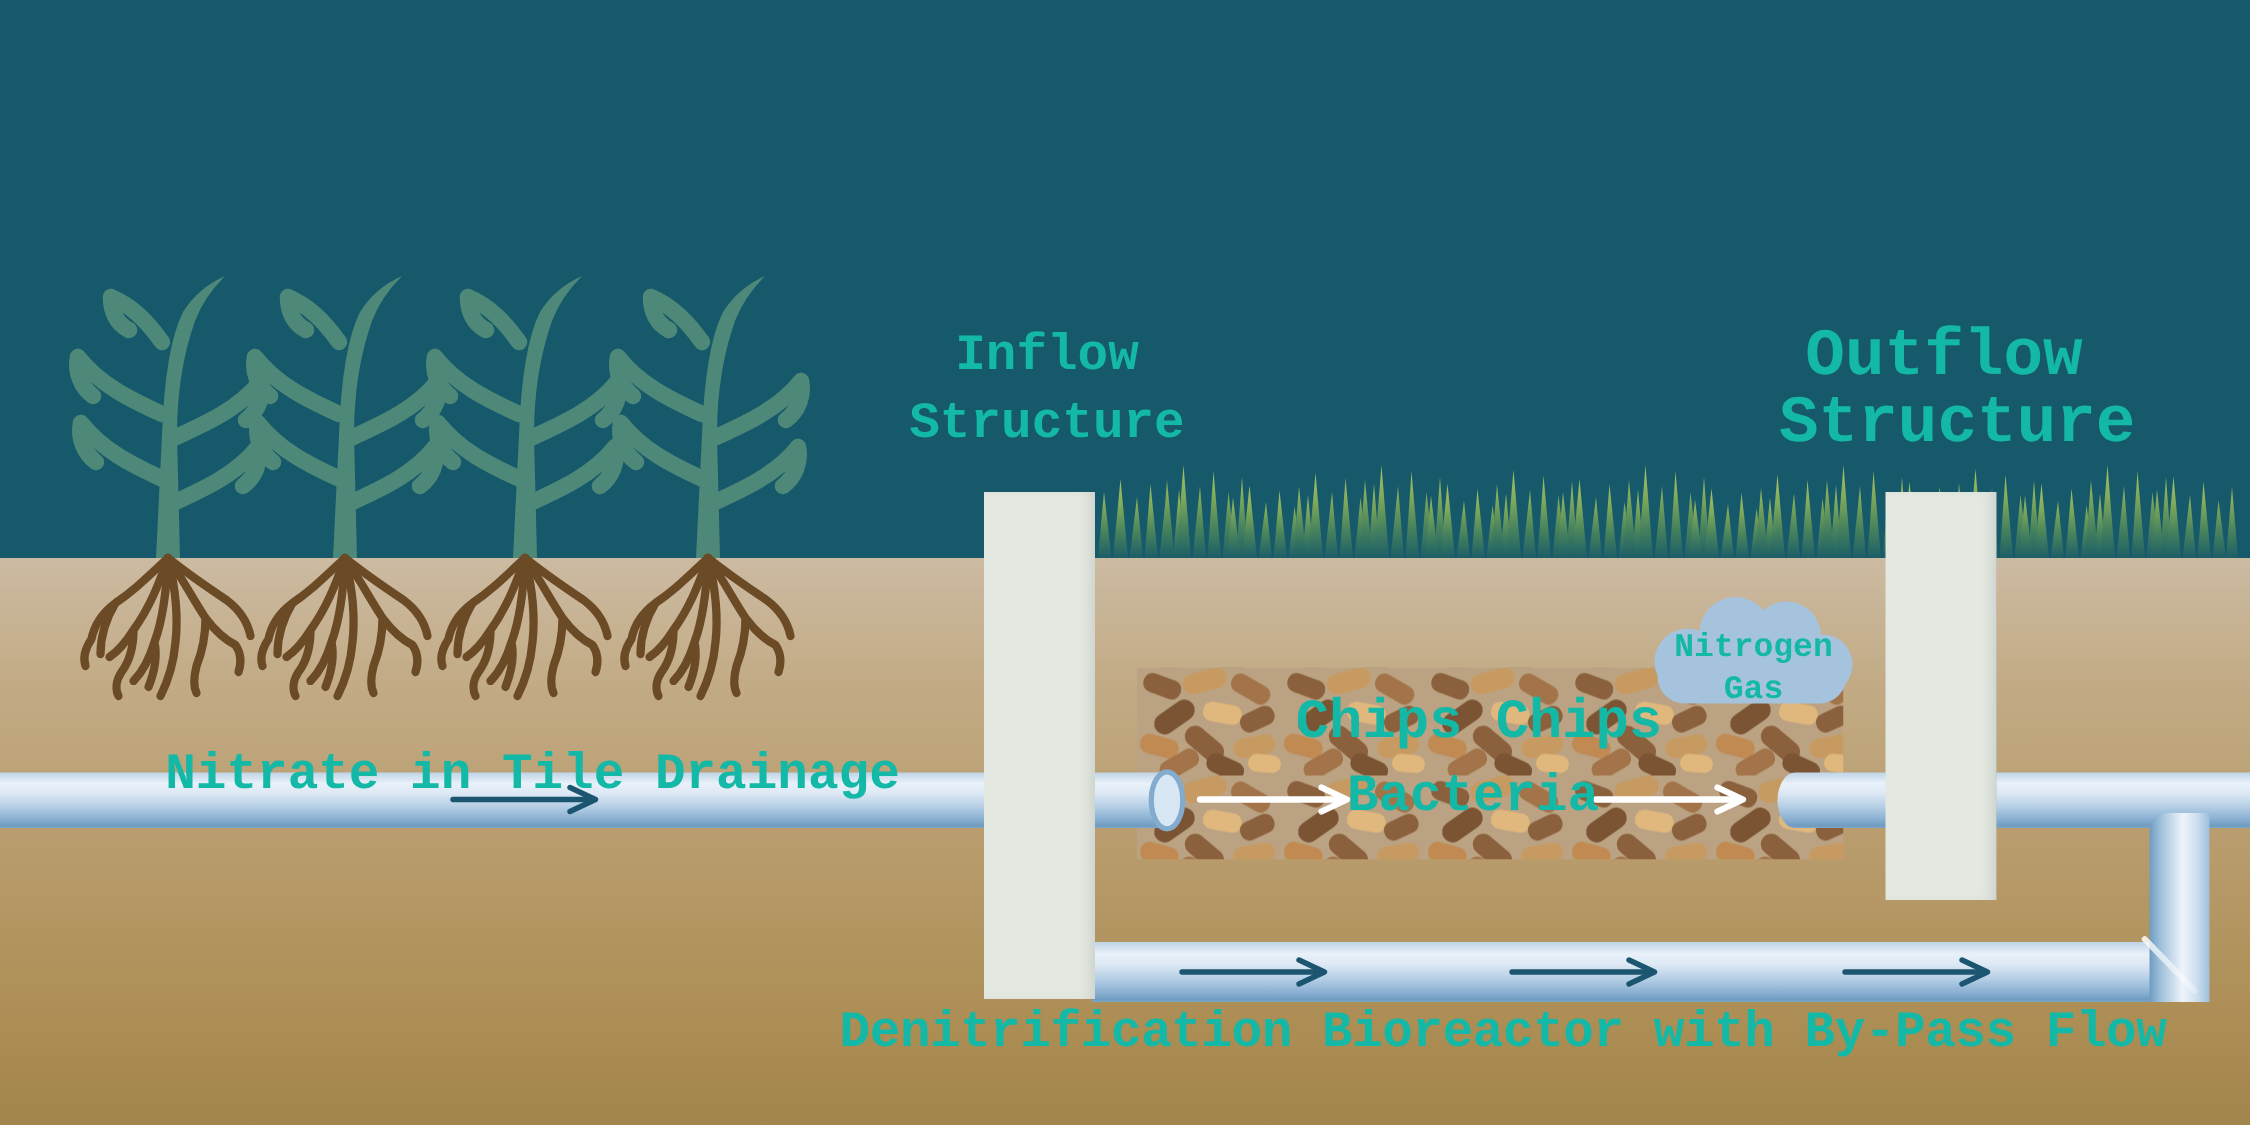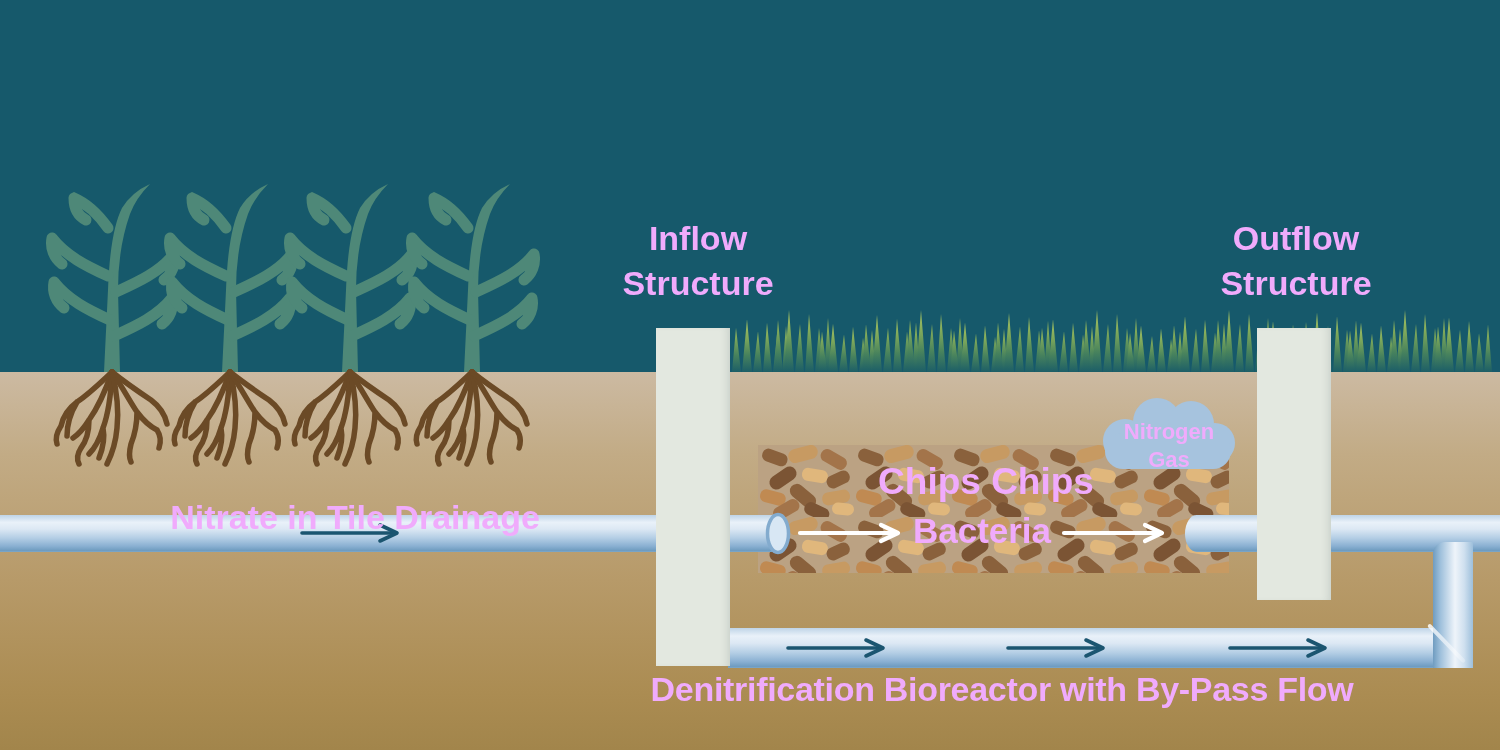--- a/index.html
+++ b/index.html
@@ -20,23 +20,23 @@
   .pipe-right{left:1185px;top:515px;width:315px;height:37px;border-radius:12px 0 0 12px / 19px 0 0 19px;}
   .pipe-bypass{left:728px;top:628px;width:716px;height:40px;}
   .pipe-vert{left:1433px;top:542px;width:40px;height:126px;border-radius:12px 0 0 0;}
   .elbow-shine{left:1427px;top:626px;width:4px;height:52px;background:linear-gradient(180deg,rgba(255,255,255,.85),rgba(255,255,255,.25));
     transform:rotate(-44deg);transform-origin:top left;border-radius:2px;}
   
   .structure{background:#e3e8e0;box-shadow:inset -7px 0 10px -6px rgba(40,60,60,.18);}
   .structure-in{left:656px;top:328px;width:74px;height:338px;}
   .structure-out{left:1257px;top:328px;width:74px;height:272px;}
   
-  .lbl{color:#f0abfc;font-weight:bold;text-align:center;}
+  .lbl{color:#14b8a6;font-weight:bold;text-align:center;font-family:Liberation Mono, monospace;}
   .lbl-inflow{left:588px;top:216px;width:220px;font-size:34px;line-height:45px;}
-  .lbl-outflow{left:1186px;top:216px;width:220px;font-size:34px;line-height:45px;}
+  .lbl-outflow{left:1186px;top:216px;width:220px;font-size:44px;line-height:45px;}
   .lbl-nitrate{left:55px;top:474px;width:600px;font-size:34px;margin-top:24px;}
   .lbl-woodchips{left:836px;top:461px;width:300px;font-size:37px;}
   .lbl-bacteria{left:832px;top:511px;width:300px;font-size:35px;}
   .lbl-cloud{left:1099px;top:407px;width:140px;font-size:22px;line-height:28px;margin-top:11px;}
   .lbl-caption{left:502px;top:670px;width:1000px;font-size:34px;letter-spacing:-0.3px;}
   svg{display:block;}
 </style>
 </head>
 <body>
 

